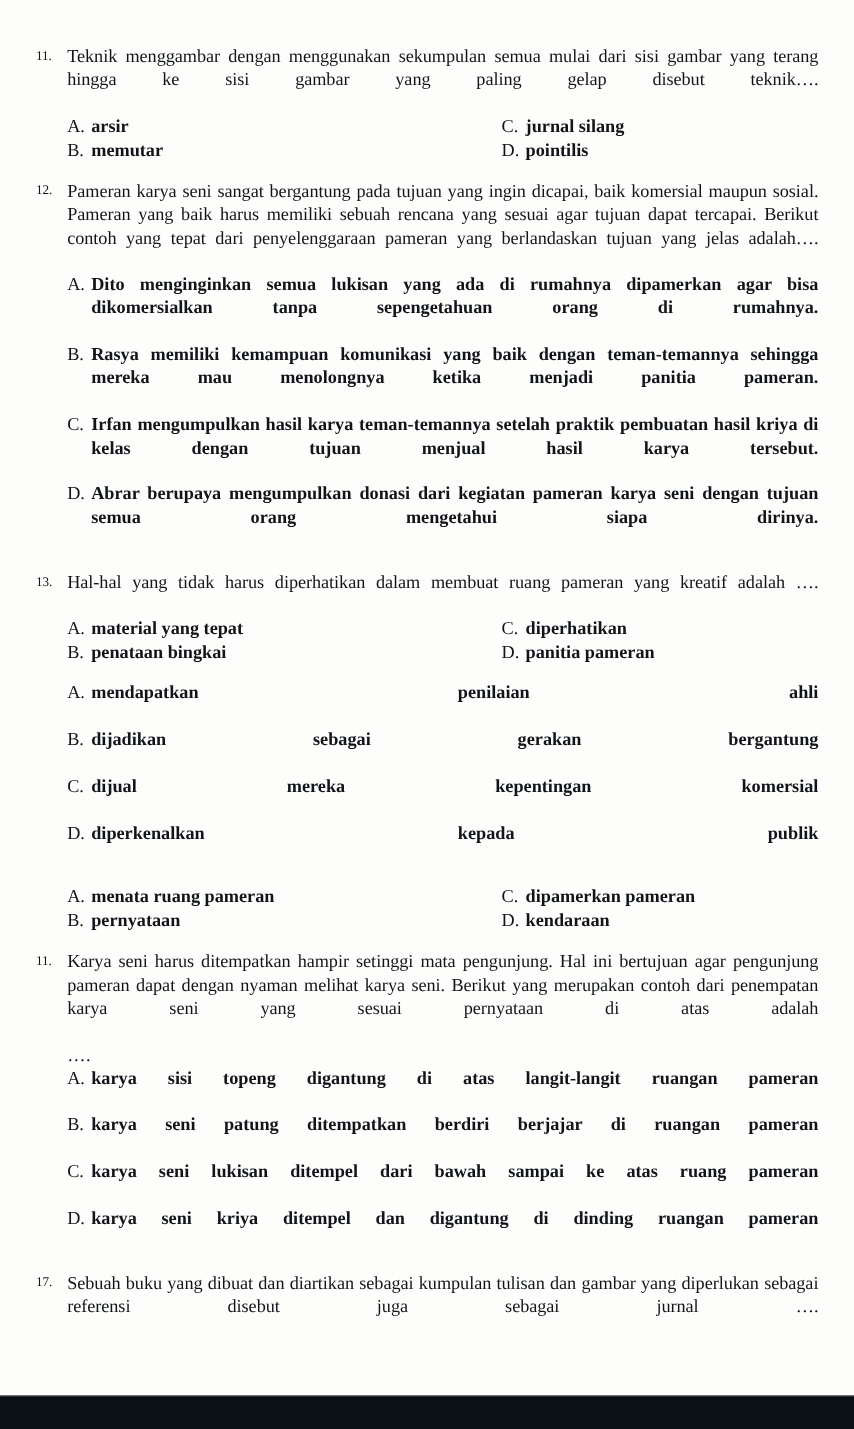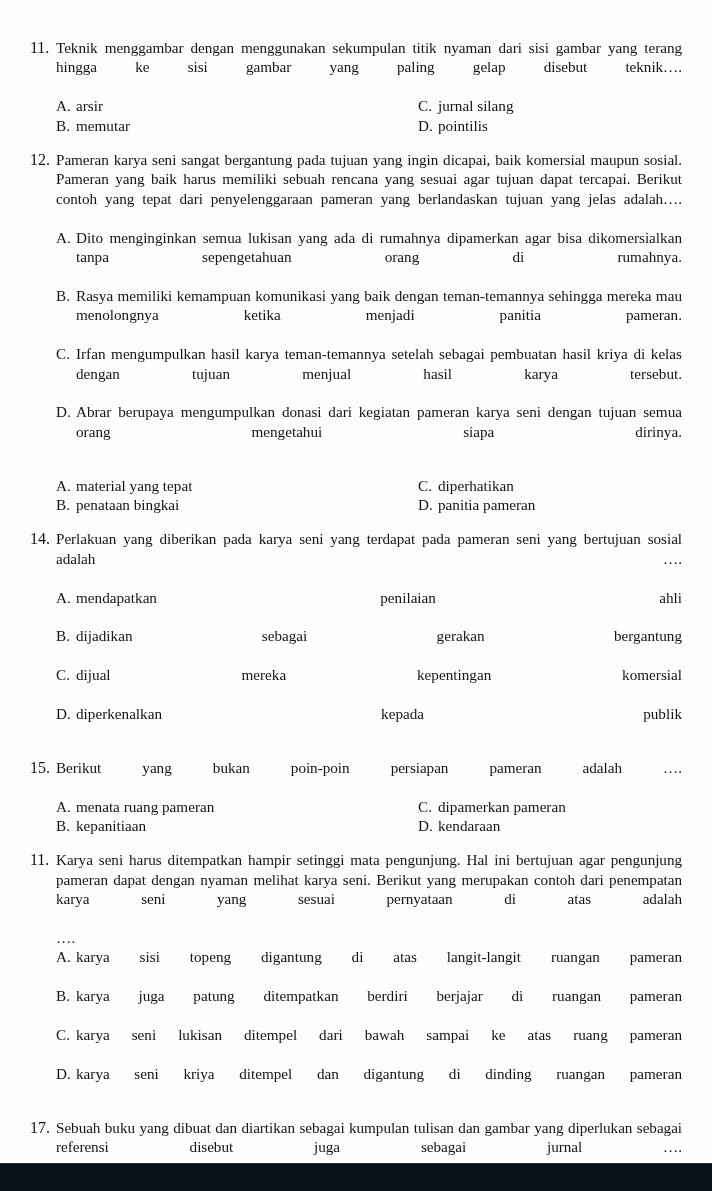--- a/index.html
+++ b/index.html
@@ -49,21 +49,21 @@
     text-align: justify;
     text-justify: inter-word;
     letter-spacing: -0.05px;
   }
   .q-num {
     position: absolute;
     left: 0;
     top: 0;
     width: 26px;
     text-align: left;
-    font-size: 16px;
+    font-size: 11px;
     line-height: 19.4px;
   }
 
   
   .q-ellipsis-line {
     padding-left: 26px;
     font-size: 15.2px;
     line-height: 19.4px;
     letter-spacing: 0.4px;
   }
@@ -87,20 +87,21 @@
     position: absolute;
     left: 0;
     top: 0;
     width: 20px;
     font-size: 15.2px;
     line-height: 19.4px;
     text-align: left;
   }
   .opt > .opt-text {
     display: block;
+    font-weight: bold;
   }
   
   .opt > .opt-text:after,
   .q-stem .stem-text:after {
     content: "";
     display: inline-block;
     width: 100%;
   }
 
   
@@ -135,21 +136,21 @@
 </style>
 </head>
 <body>
 
 <div class="page">
   <div class="content">
 
     <div class="question">
       <div class="q-stem">
         <span class="q-num">11.</span>
-        <span class="stem-text">Teknik menggambar dengan menggunakan sekumpulan titik nyaman dari sisi gambar yang terang hingga ke sisi gambar yang paling gelap disebut teknik….</span>
+        <span class="stem-text">Teknik menggambar dengan menggunakan sekumpulan semua mulai dari sisi gambar yang terang hingga ke sisi gambar yang paling gelap disebut teknik….</span>
       </div>
       <div class="options grid">
         <div class="opt col-a">
           <span class="opt-key">A.</span>
           <span class="opt-text">arsir</span>
         </div>
         <div class="opt col-b">
           <span class="opt-key">B.</span>
           <span class="opt-text">memutar</span>
         </div>
@@ -173,30 +174,34 @@
         <div class="opt">
           <span class="opt-key">A.</span>
           <span class="opt-text">Dito menginginkan semua lukisan yang ada di rumahnya dipamerkan agar bisa dikomersialkan tanpa sepengetahuan orang di rumahnya.</span>
         </div>
         <div class="opt">
           <span class="opt-key">B.</span>
           <span class="opt-text">Rasya memiliki kemampuan komunikasi yang baik dengan teman-temannya sehingga mereka mau menolongnya ketika menjadi panitia pameran.</span>
         </div>
         <div class="opt">
           <span class="opt-key">C.</span>
-          <span class="opt-text">Irfan mengumpulkan hasil karya teman-temannya setelah sebagai pembuatan hasil kriya di kelas dengan tujuan menjual hasil karya tersebut.</span>
+          <span class="opt-text">Irfan mengumpulkan hasil karya teman-temannya setelah praktik pembuatan hasil kriya di kelas dengan tujuan menjual hasil karya tersebut.</span>
         </div>
         <div class="opt">
           <span class="opt-key">D.</span>
           <span class="opt-text">Abrar berupaya mengumpulkan donasi dari kegiatan pameran karya seni dengan tujuan semua orang mengetahui siapa dirinya.</span>
         </div>
       </div>
     </div>
 
     <div class="question">
+      <div class="q-stem">
+        <span class="q-num">13.</span>
+        <span class="stem-text">Hal-hal yang tidak harus diperhatikan dalam membuat ruang pameran yang kreatif adalah ….</span>
+      </div>
       <div class="options grid">
         <div class="opt col-a">
           <span class="opt-key">A.</span>
           <span class="opt-text">material yang tepat</span>
         </div>
         <div class="opt col-b">
           <span class="opt-key">B.</span>
           <span class="opt-text">penataan bingkai</span>
         </div>
         <div class="opt col-c">
@@ -204,24 +209,20 @@
           <span class="opt-text">diperhatikan</span>
         </div>
         <div class="opt col-d">
           <span class="opt-key">D.</span>
           <span class="opt-text">panitia pameran</span>
         </div>
       </div>
     </div>
 
     <div class="question">
-      <div class="q-stem">
-        <span class="q-num">14.</span>
-        <span class="stem-text">Perlakuan yang diberikan pada karya seni yang terdapat pada pameran seni yang bertujuan sosial adalah ….</span>
-      </div>
       <div class="options">
         <div class="opt">
           <span class="opt-key">A.</span>
           <span class="opt-text">mendapatkan penilaian ahli</span>
         </div>
         <div class="opt">
           <span class="opt-key">B.</span>
           <span class="opt-text">dijadikan sebagai gerakan bergantung</span>
         </div>
         <div class="opt">
@@ -229,32 +230,28 @@
           <span class="opt-text">dijual mereka kepentingan komersial</span>
         </div>
         <div class="opt">
           <span class="opt-key">D.</span>
           <span class="opt-text">diperkenalkan kepada publik</span>
         </div>
       </div>
     </div>
 
     <div class="question">
-      <div class="q-stem">
-        <span class="q-num">15.</span>
-        <span class="stem-text">Berikut yang bukan poin-poin persiapan pameran adalah ….</span>
-      </div>
       <div class="options grid">
         <div class="opt col-a">
           <span class="opt-key">A.</span>
           <span class="opt-text">menata ruang pameran</span>
         </div>
         <div class="opt col-b">
           <span class="opt-key">B.</span>
-          <span class="opt-text">kepanitiaan</span>
+          <span class="opt-text">pernyataan</span>
         </div>
         <div class="opt col-c">
           <span class="opt-key">C.</span>
           <span class="opt-text">dipamerkan pameran</span>
         </div>
         <div class="opt col-d">
           <span class="opt-key">D.</span>
           <span class="opt-text">kendaraan</span>
         </div>
       </div>
@@ -266,21 +263,21 @@
         <span class="stem-text">Karya seni harus ditempatkan hampir setinggi mata pengunjung. Hal ini bertujuan agar pengunjung pameran dapat dengan nyaman melihat karya seni. Berikut yang merupakan contoh dari penempatan karya seni yang sesuai pernyataan di atas adalah</span>
       </div>
       <div class="q-ellipsis-line">….</div>
       <div class="options">
         <div class="opt">
           <span class="opt-key">A.</span>
           <span class="opt-text">karya sisi topeng digantung di atas langit-langit ruangan pameran</span>
         </div>
         <div class="opt">
           <span class="opt-key">B.</span>
-          <span class="opt-text">karya juga patung ditempatkan berdiri berjajar di ruangan pameran</span>
+          <span class="opt-text">karya seni patung ditempatkan berdiri berjajar di ruangan pameran</span>
         </div>
         <div class="opt">
           <span class="opt-key">C.</span>
           <span class="opt-text">karya seni lukisan ditempel dari bawah sampai ke atas ruang pameran</span>
         </div>
         <div class="opt">
           <span class="opt-key">D.</span>
           <span class="opt-text">karya seni kriya ditempel dan digantung di dinding ruangan pameran</span>
         </div>
       </div>

